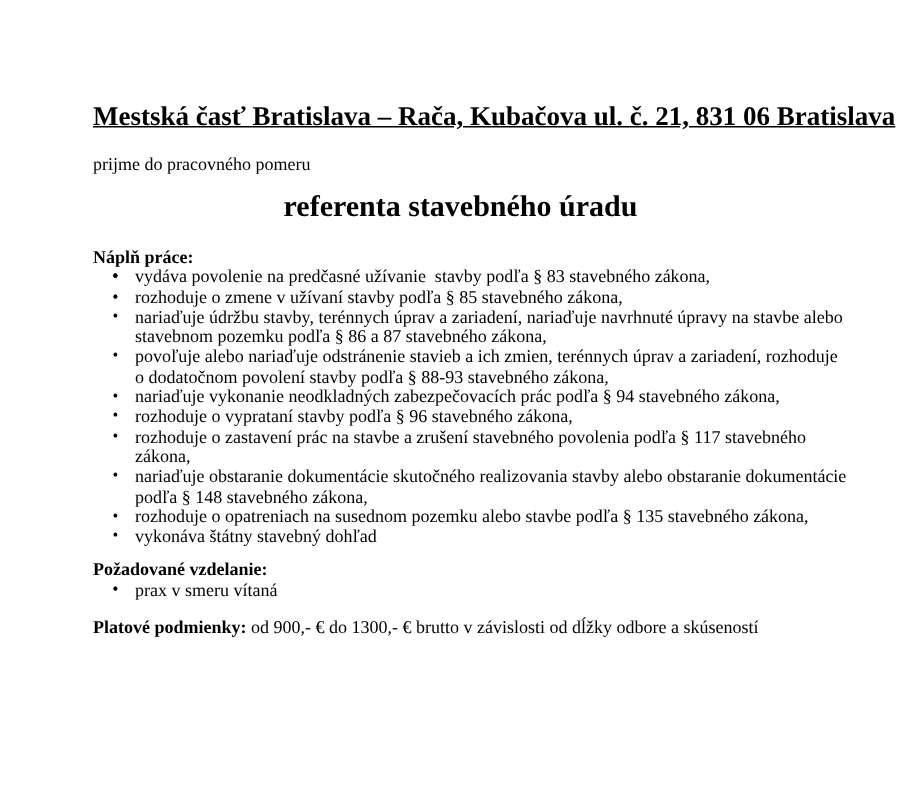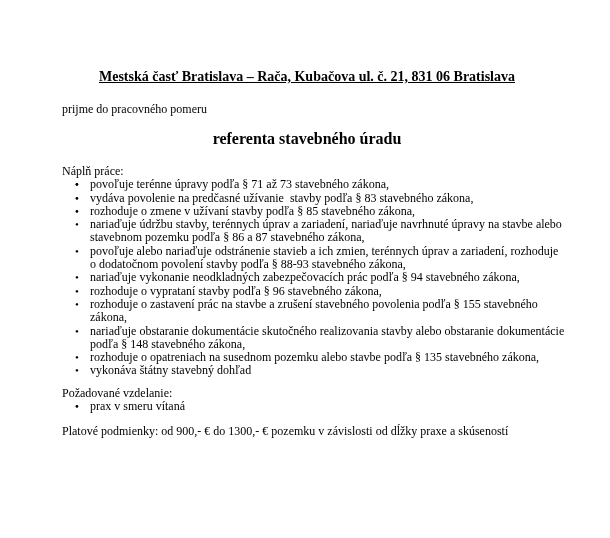--- a/index.html
+++ b/index.html
@@ -10,42 +10,42 @@
     box-sizing: border-box;
     padding: 69px 58px 0 62px;
     background: #ffffff;
     color: #000000;
     font-family: "Liberation Serif", "DejaVu Serif", serif;
     font-size: 12px;
     overflow: hidden;
   }
   .title {
     margin: 0;
-    font-size: 14px;
+    font-size: 18px;
     font-weight: bold;
     line-height: 16px;
-    text-align: center;
+    text-align: right;
     text-decoration: underline;
     white-space: nowrap;
   }
   .intro {
     margin: 17px 0 0 0;
     line-height: 14px;
     text-align: left;
   }
   .position {
     margin: 14px 0 0 0;
-    font-size: 16px;
+    font-size: 20px;
     font-weight: bold;
     line-height: 17px;
     text-align: center;
   }
   .heading {
     margin: 0;
-    font-weight: normal;
+    font-weight: bold;
     line-height: 13.3px;
   }
   #sections > .heading:first-child { margin-top: 18px; }
   #sections > .heading:not(:first-child) { margin-top: 9px; }
   ul.bullets {
     list-style: none;
     margin: 0;
     padding: 0;
   }
   ul.bullets li {
@@ -60,56 +60,56 @@
     font-size: 11px;
   }
   ul.bullets .li-text {
     white-space: pre;
   }
   .salary {
     margin: 12px 0 0 0;
     line-height: 13.3px;
     white-space: pre;
   }
-  .salary .salary-label { font-weight: normal; }
+  .salary .salary-label { font-weight: bold; }
 </style>
 </head>
 <body>
 
 <div class="page">
   <h1 class="title">Mestská časť Bratislava – Rača, Kubačova ul. č. 21, 831 06 Bratislava</h1>
 
   <p class="intro">prijme do pracovného pomeru</p>
 
   <h2 class="position">referenta stavebného úradu</h2>
 
   <div id="sections">
       <p class="heading">Náplň práce:</p>
       <ul class="bullets">
         <li><span class="marker">•</span></li>
         <li><span class="marker">•</span></li>
-        <li><span class="marker">•</span><span class="li-text">povoľuje terénne úpravy podľa § 71 až 73 stavebného zákona,</span></li>
+        <li><span class="marker">•</span></li>
         <li><span class="marker">•</span></li>
         <li><span class="marker">•</span><span class="li-text">vydáva povolenie na predčasné užívanie  stavby podľa § 83 stavebného zákona,</span></li>
         <li><span class="marker">•</span></li>
         <li><span class="marker">•</span><span class="li-text">rozhoduje o zmene v užívaní stavby podľa § 85 stavebného zákona,</span></li>
         <li><span class="marker">•</span><span class="li-text">nariaďuje údržbu stavby, terénnych úprav a zariadení, nariaďuje navrhnuté úpravy na stavbe alebo
 stavebnom pozemku podľa § 86 a 87 stavebného zákona,</span></li>
         <li><span class="marker">•</span><span class="li-text">povoľuje alebo nariaďuje odstránenie stavieb a ich zmien, terénnych úprav a zariadení, rozhoduje
 o dodatočnom povolení stavby podľa § 88-93 stavebného zákona,</span></li>
         <li><span class="marker">•</span><span class="li-text">nariaďuje vykonanie neodkladných zabezpečovacích prác podľa § 94 stavebného zákona,</span></li>
         <li><span class="marker">•</span><span class="li-text">rozhoduje o vyprataní stavby podľa § 96 stavebného zákona,</span></li>
-        <li><span class="marker">•</span><span class="li-text">rozhoduje o zastavení prác na stavbe a zrušení stavebného povolenia podľa § 155 stavebného
+        <li><span class="marker">•</span><span class="li-text">rozhoduje o zastavení prác na stavbe a zrušení stavebného povolenia podľa § 117 stavebného
 zákona,</span></li>
         <li><span class="marker">•</span><span class="li-text">nariaďuje obstaranie dokumentácie skutočného realizovania stavby alebo obstaranie dokumentácie
 podľa § 148 stavebného zákona,</span></li>
         <li><span class="marker">•</span><span class="li-text">rozhoduje o opatreniach na susednom pozemku alebo stavbe podľa § 135 stavebného zákona,</span></li>
         <li><span class="marker">•</span><span class="li-text">vykonáva štátny stavebný dohľad</span></li>
       </ul>
       <p class="heading">Požadované vzdelanie:</p>
       <ul class="bullets">
         <li><span class="marker">•</span></li>
         <li><span class="marker">•</span><span class="li-text">prax v smeru vítaná</span></li>
       </ul>
     </div>
 
-  <p class="salary"><span class="salary-label">Platové podmienky:</span><span> od 900,- € do 1300,- € pozemku v závislosti od dĺžky praxe a skúseností</span></p>
+  <p class="salary"><span class="salary-label">Platové podmienky:</span><span> od 900,- € do 1300,- € brutto v závislosti od dĺžky odbore a skúseností</span></p>
 </div>
 
 </body></html>

